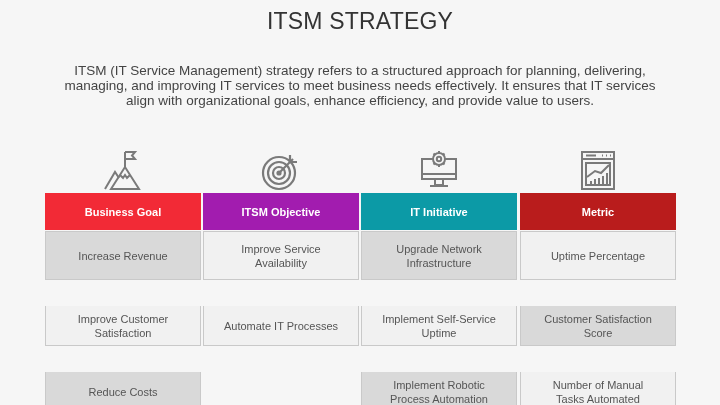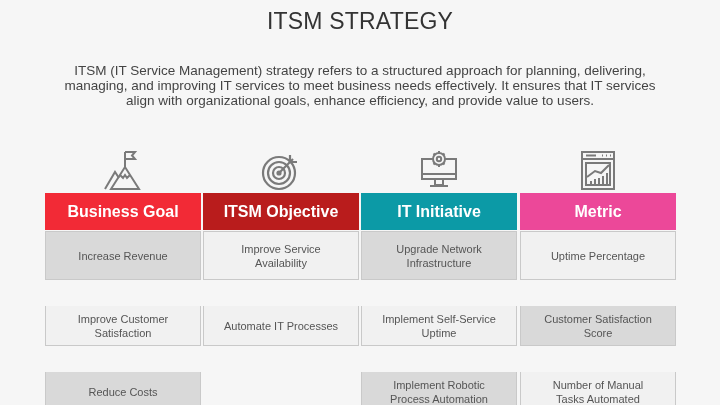--- a/index.html
+++ b/index.html
@@ -6,21 +6,21 @@
   body { width:720px; height:405px; background:#f6f6f6; position:relative; overflow:hidden;
          font-family:"Liberation Sans", sans-serif; }
   .title { position:absolute; top:8px; left:0; width:720px; text-align:center;
            font-size:23px; font-weight:normal; color:#333; letter-spacing:0.2px; }
   .desc { position:absolute; top:63px; left:60px; width:600px; text-align:center;
           font-size:13.5px; line-height:15px; color:#444; }
   .col { position:absolute; top:145px; width:156px; }
   .icon { height:46px; display:flex; justify-content:center; align-items:flex-end; }
   .icon svg { display:block; }
   .hdr { margin-top:2px; height:37px; display:flex; align-items:center; justify-content:center;
-         color:#fff; font-weight:bold; font-size:16px; box-sizing:border-box; }
+         color:#fff; font-weight:bold; font-size:11px; box-sizing:border-box; }
   .cell { height:40px; display:flex; align-items:center; justify-content:center; text-align:center;
           font-size:11px; line-height:14px; color:#555; box-sizing:border-box;
           border:1px solid #c9c9c9; border-top:none; padding:0 18px;margin-top:26px; }
   .cell.first { border-top:1px solid #c9c9c9; margin-top:1px; height:49px; }
   .dark { background:#d9d9d9; }
   .light { background:#f1f1f1; }
 </style>
 </head>
 <body>
 
@@ -47,21 +47,21 @@
   <div class="icon">
     <svg width="42" height="40" viewBox="0 0 42 40" fill="none" stroke="#7a7a7a" stroke-width="2.2">
       <circle cx="19" cy="22" r="16"></circle>
       <circle cx="19" cy="22" r="11"></circle>
       <circle cx="19" cy="22" r="6"></circle>
       <circle cx="19" cy="22" r="1.5" fill="#7a7a7a"></circle>
       <line x1="19" y1="22" x2="33" y2="8"></line>
       <path d="M30 4 L30 11 L37 11"></path>
     </svg>
   </div>
-  <div class="hdr" style="background:#b91c1c;">ITSM Objective</div>
+  <div class="hdr" style="background:#a21caf;">ITSM Objective</div>
   <div class="cell first light">Improve Service Availability</div>
   <div class="cell light">Automate IT Processes</div>
 </div>
 
 <div class="col" style="left:361px;">
   <div class="icon">
     <svg width="40" height="42" viewBox="0 0 40 42" fill="none" stroke="#7a7a7a" stroke-width="2">
       <path d="M12 10 H3 V30 H37 V10 H28"></path>
       <line x1="3" y1="25" x2="37" y2="25"></line>
       <path d="M16 30 V36 H24 V30"></path>
@@ -84,17 +84,17 @@
       <line x1="2" y1="10" x2="34" y2="10"></line>
       <line x1="6" y1="6.5" x2="16" y2="6.5"></line>
       <line x1="22" y1="6.5" x2="23" y2="6.5"></line>
       <line x1="26" y1="6.5" x2="27" y2="6.5"></line>
       <line x1="30" y1="6.5" x2="31" y2="6.5"></line>
       <rect x="6" y="14" width="24" height="22"></rect>
       <polyline points="7,28 15,22 21,24 29,16"></polyline>
       <path d="M11 35 V32 M15 35 V30 M19 35 V29 M23 35 V27 M27 35 V24"></path>
     </svg>
   </div>
-  <div class="hdr" style="background:#ec4899;">Metric</div>
+  <div class="hdr" style="background:#b91c1c;">Metric</div>
   <div class="cell first light">Uptime Percentage</div>
   <div class="cell dark">Customer Satisfaction Score</div>
   <div class="cell light">Number of Manual Tasks Automated</div>
 </div>
 
 </body></html>

